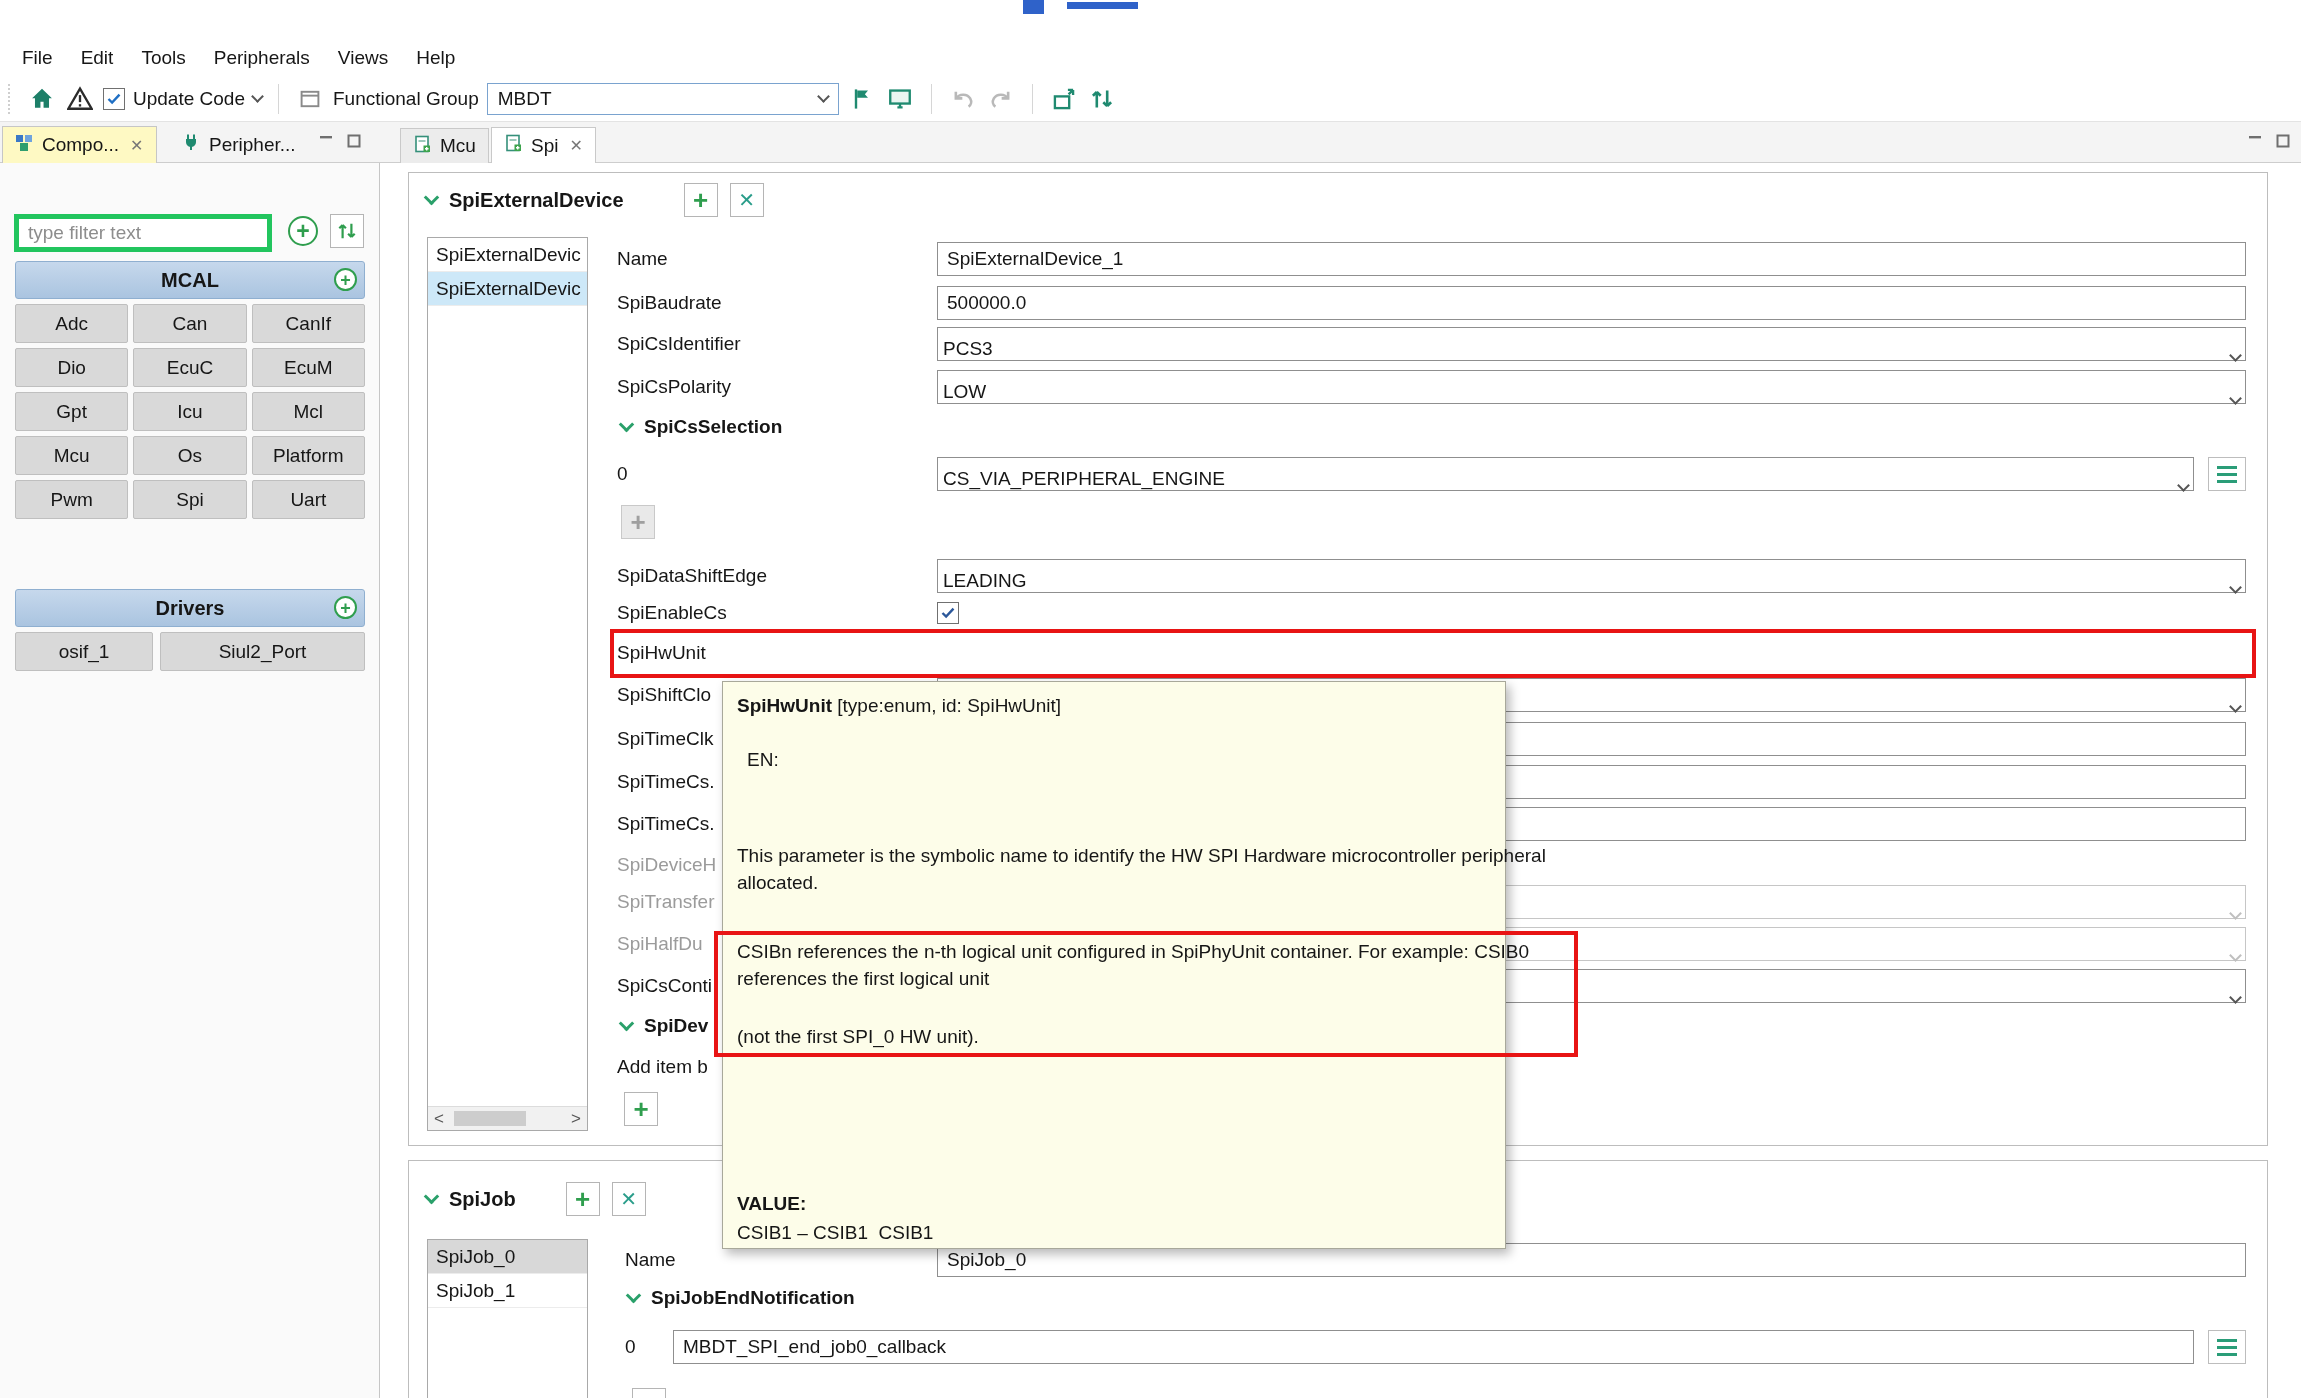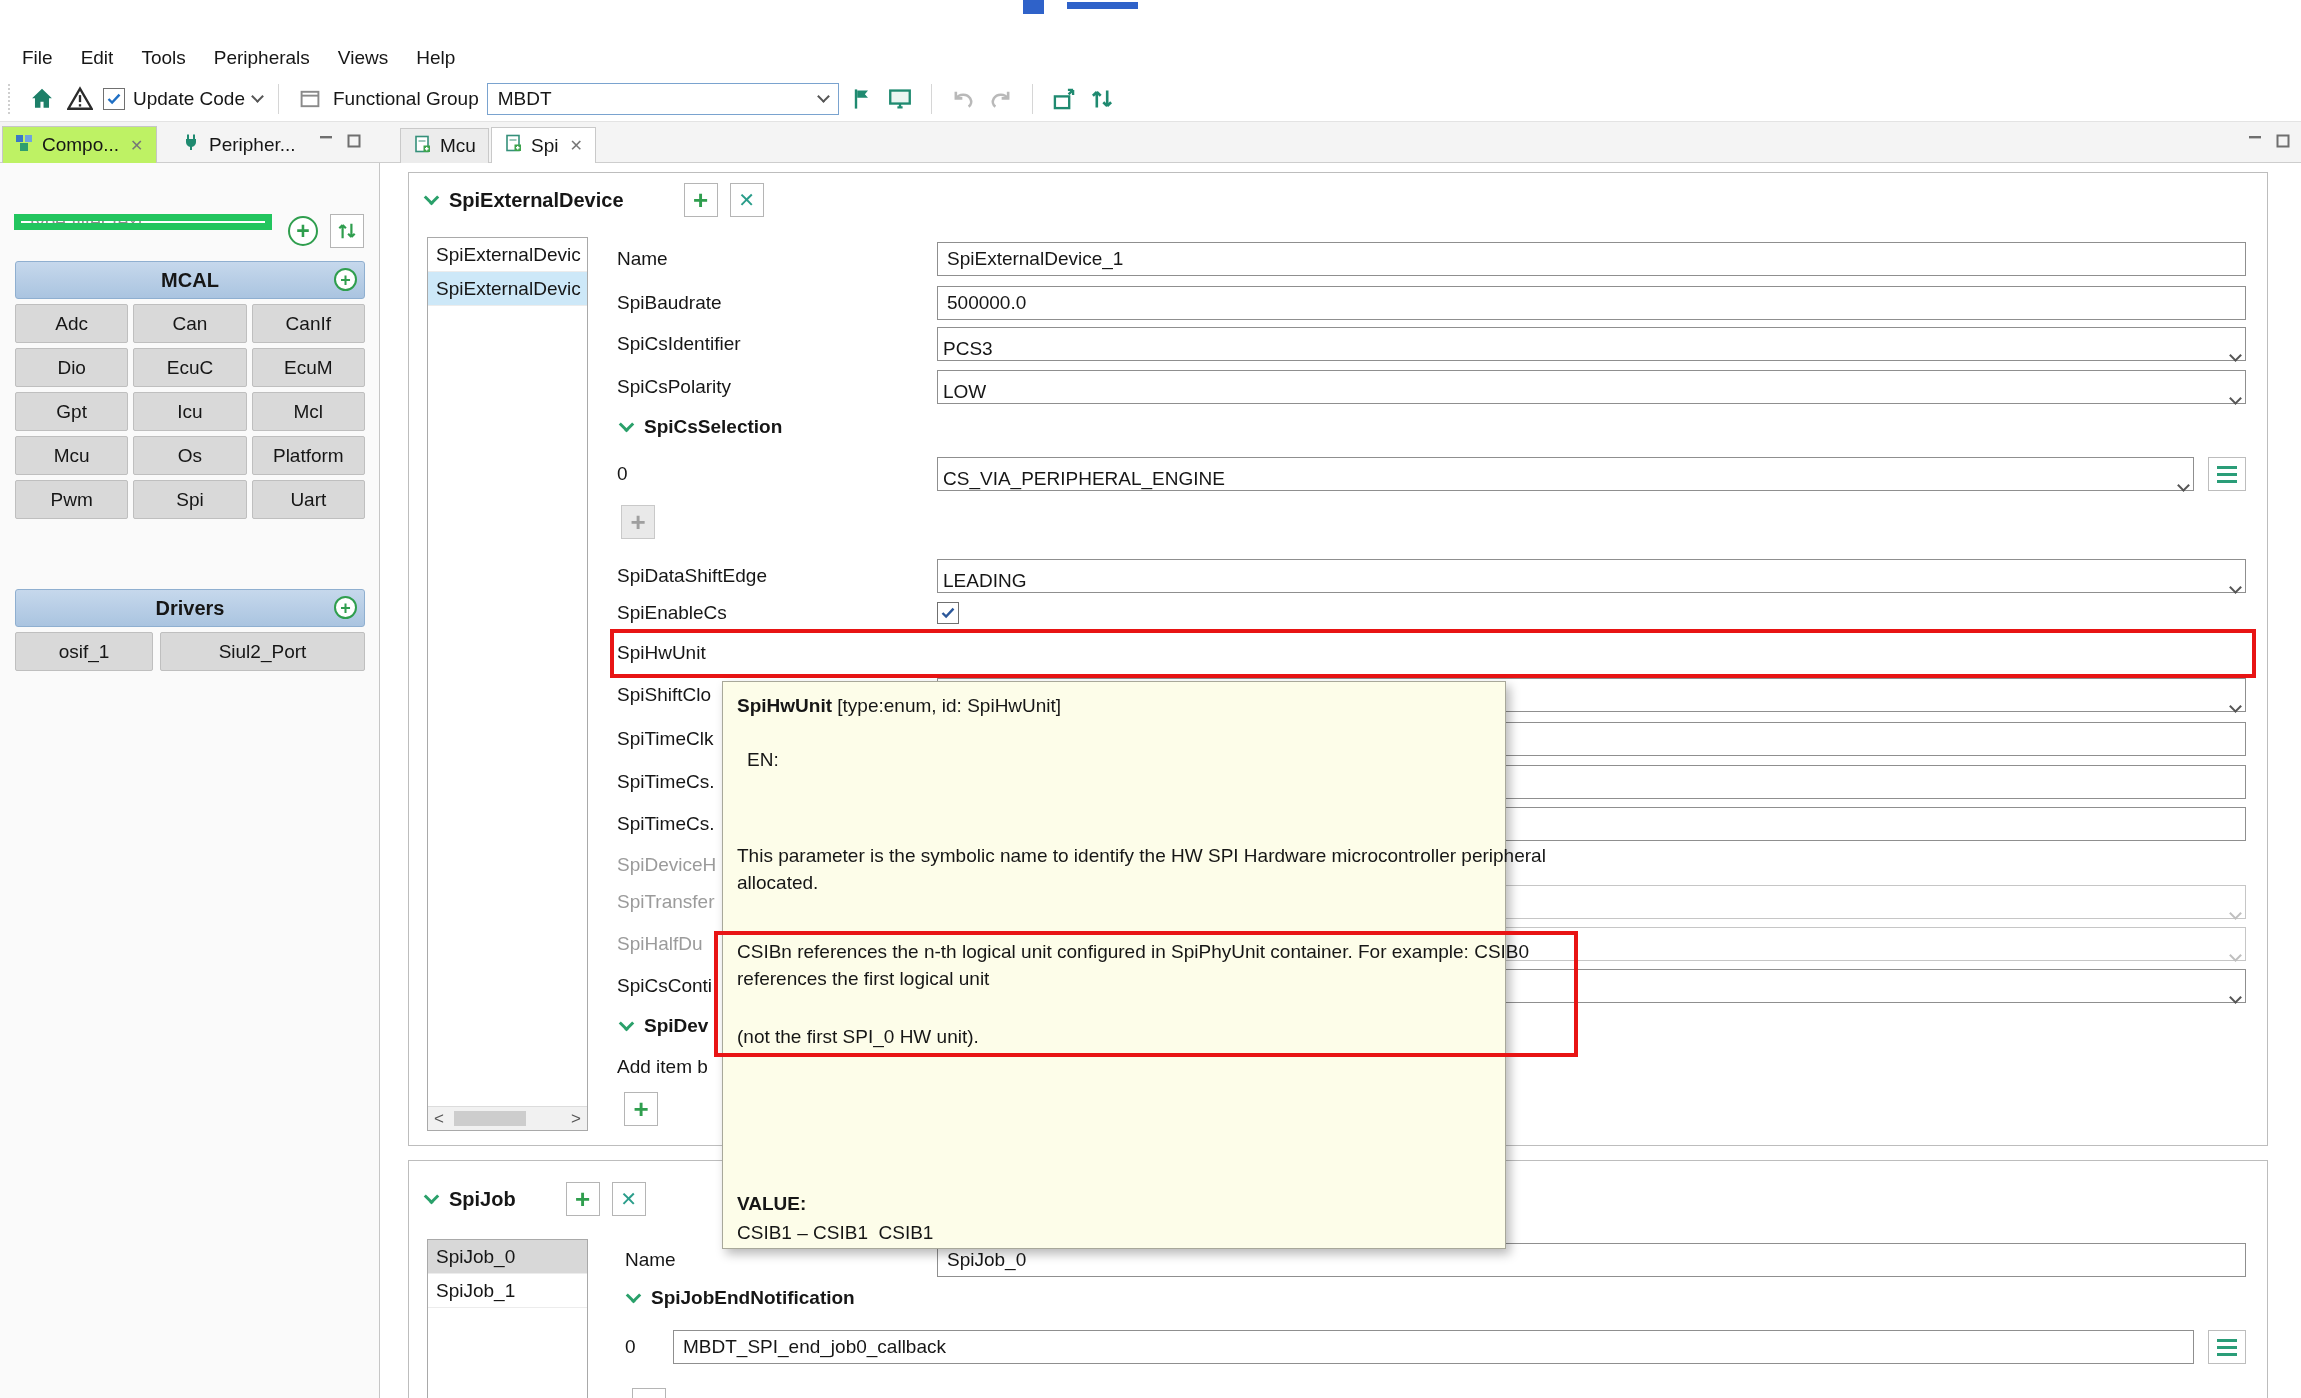--- a/index.html
+++ b/index.html
@@ -24,29 +24,29 @@
   .vsep{width:1px;height:30px;background:#d6d6d6;margin:0 8px;flex:0 0 1px}
   .grip{width:5px;height:30px;border-left:2px dotted #cfcfcf;margin-right:6px}
   .tbicon{width:30px;height:30px;display:flex;align-items:center;justify-content:center;flex:0 0 auto}
   .cb{width:22px;height:22px;border:1px solid #707070;background:#fff;display:flex;align-items:center;justify-content:center;flex:0 0 22px}
   .vcar{display:inline-block;width:9px;height:9px;border-right:2px solid #555;border-bottom:2px solid #555;transform:rotate(45deg);margin-top:-5px}
   .combo{width:352px;height:32px;border:1px solid #7aa3cf;background:#fff;display:flex;align-items:center;padding:0 10px;justify-content:space-between}
 
   
   .strip{position:absolute;top:122px;left:0;right:0;height:41px;background:#f4f4f4;border-bottom:1px solid #cdcdcd}
   .vtab{position:absolute;top:4px;height:37px;display:flex;align-items:center;gap:9px;padding:0 12px}
-  .vtab.active{background:#bef264;border:1px solid #c6c6c6;border-bottom:none}
+  .vtab.active{background:#fef9c3;border:1px solid #c6c6c6;border-bottom:none}
   .etab{position:absolute;display:flex;align-items:center;gap:9px;padding:0 12px;border:1px solid #c9c9c9;border-bottom:none;background:#ececec}
   .etab.active{background:#fff}
   .tclose{color:#777;font-size:16px;font-weight:700;margin-left:2px}
   .winbtns{position:absolute;top:10px;display:flex;gap:12px;align-items:center}
 
   
   .lp{position:absolute;top:163px;left:0;width:380px;bottom:0;background:#fafafa;border-right:1px solid #c6c6c6}
-  .filterinput{position:absolute;left:14px;top:51px;width:258px;height:16px;border:7px solid #22c55e;background:#fff;padding:0 9px;font:inherit;color:#333}
+  .filterinput{position:absolute;left:14px;top:51px;width:258px;height:38px;border:5px solid #22c55e;background:#fff;padding:0 9px;font:inherit;color:#333}
   .filterinput::placeholder{color:#8d8d8d}
   .gplus{width:30px;height:30px;border-radius:50%;border:2px solid #2f9e4e;color:#2f9e4e;background:#fff;display:flex;align-items:center;justify-content:center;font-size:23px;font-weight:700;line-height:1}
   .gplus.sm{width:23px;height:23px;font-size:18px;border-width:2px}
   .sqbtn{width:34px;height:34px;border:1px solid #b5b5b5;background:#fff;display:flex;align-items:center;justify-content:center}
   .secheader{position:absolute;left:15px;width:350px;height:38px;background:linear-gradient(#c6d8ec,#aac4e0);border:1px solid #8fafd0;border-radius:3px;display:flex;align-items:center;justify-content:center;font-weight:700;font-size:20px}
   .secheader .gplus{position:absolute;right:7px;top:6px}
   .btngrid{position:absolute;left:15px;width:350px;display:grid;grid-template-columns:repeat(3,1fr);gap:5px}
   .btngrid2{position:absolute;left:15px;width:350px;display:grid;grid-template-columns:138px 1fr;gap:7px}
   .gridbtn{height:39px;background:#d9d9d9;border:1px solid #bfbfbf;border-radius:2px;display:flex;align-items:center;justify-content:center}
 

